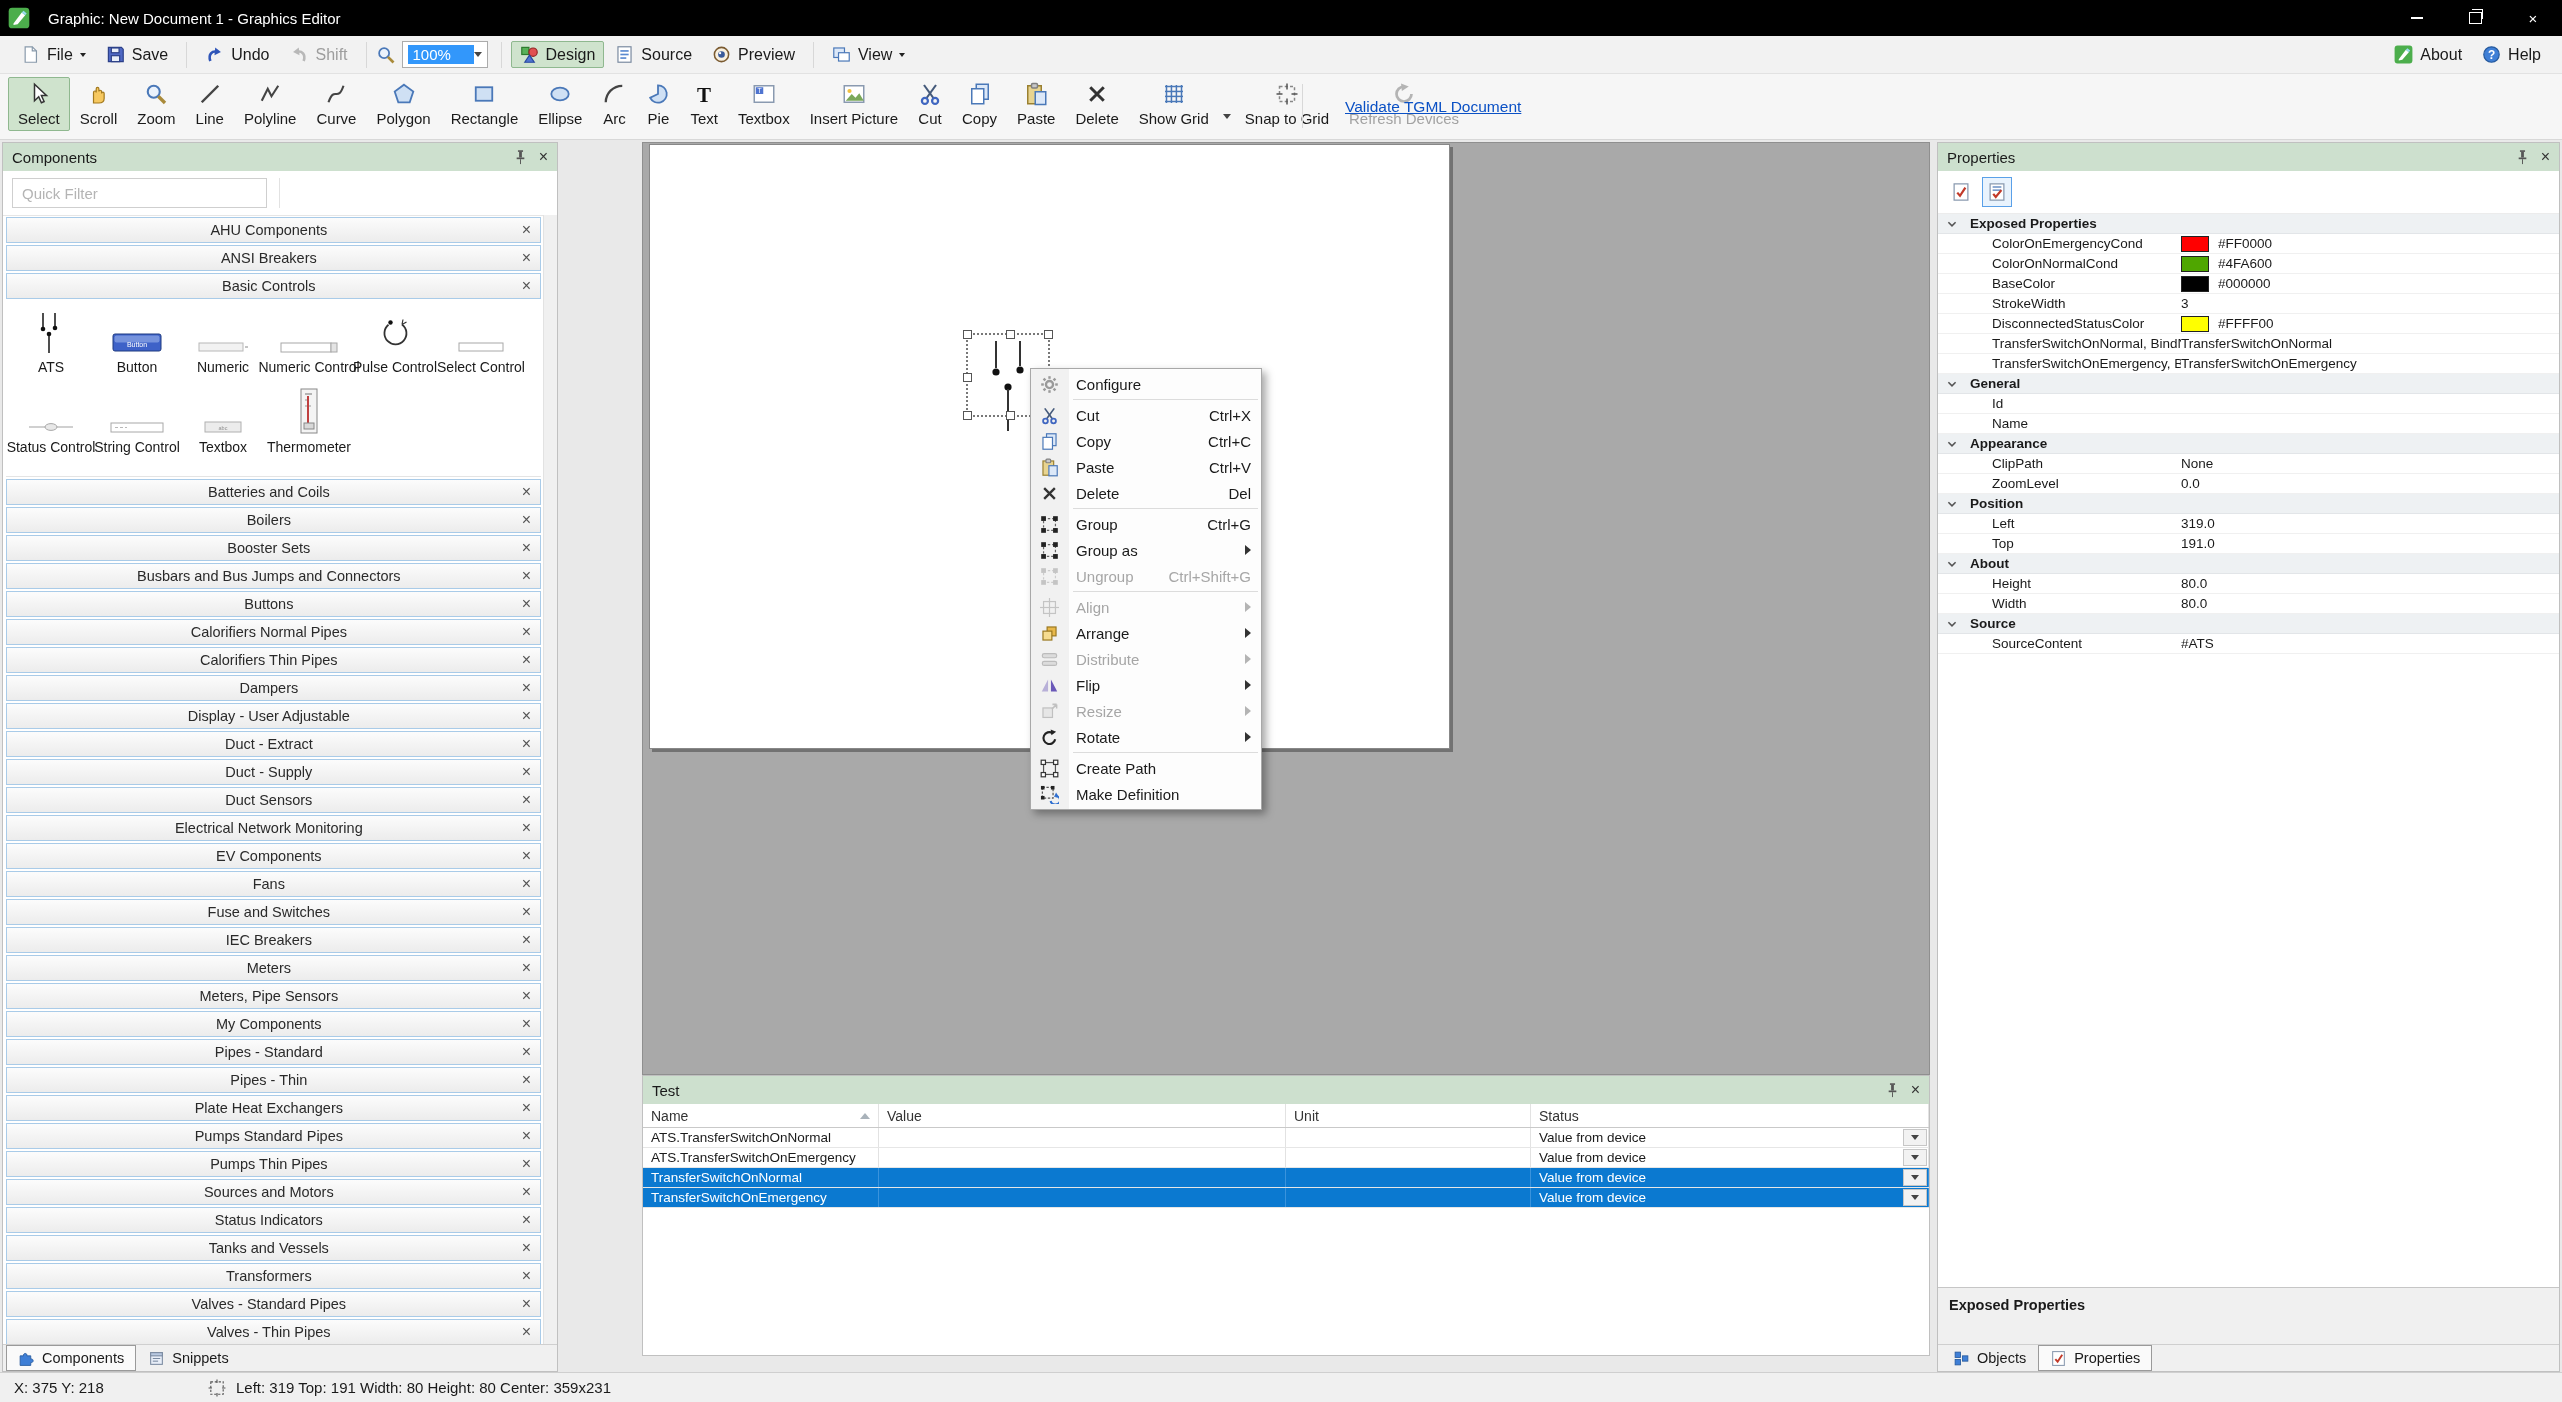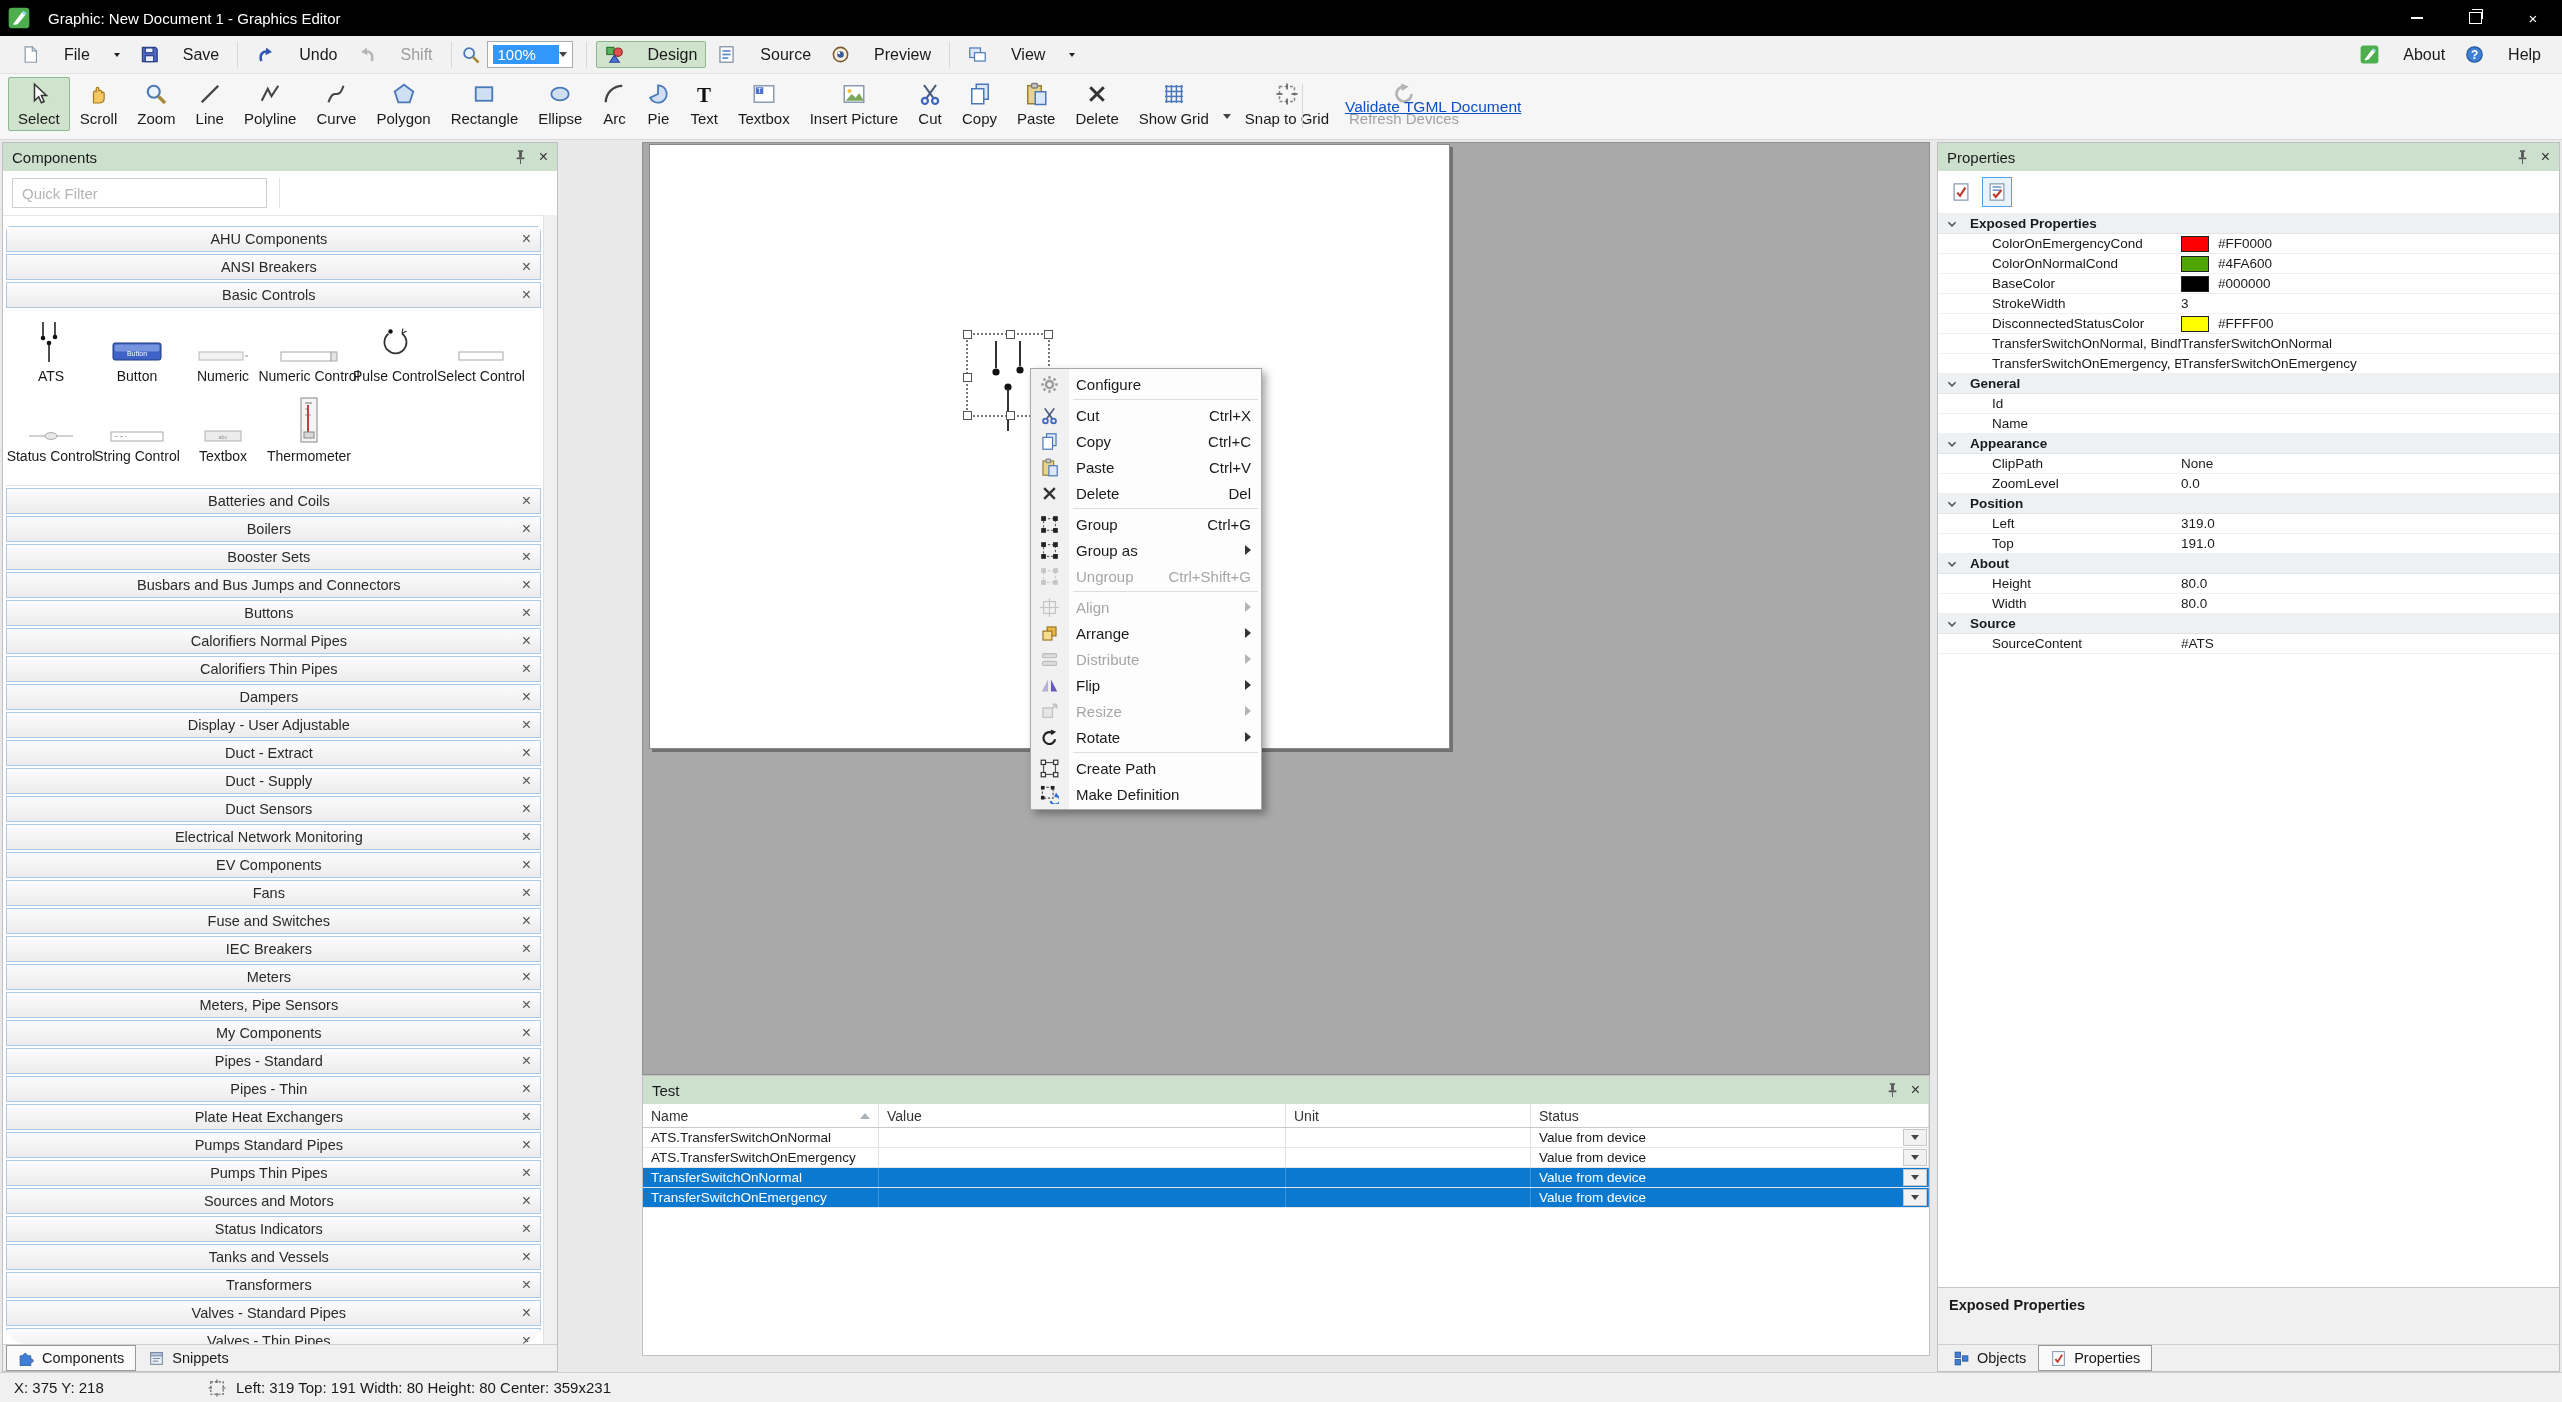--- a/index.html
+++ b/index.html
@@ -13,21 +13,21 @@
   .titlebar{position:absolute;left:0;top:0;width:100%;height:36px;background:#000;color:#fff;display:flex;align-items:center;}
   .appic{width:22px;height:22px;margin-left:8px;}
   .wtitle{margin-left:18px;font-size:15px;}
   .wbtns{margin-left:auto;display:flex;height:100%;}
   .wbtn{width:58px;display:flex;align-items:center;justify-content:center;color:#fff;font-size:15px;}
   .minico{width:12px;height:2px;background:#fff;display:inline-block;}
   .maxico{width:11px;height:10px;border:1.5px solid #fff;display:inline-block;position:relative;}
   .maxico:before{content:"";position:absolute;left:2px;top:-4px;width:10px;height:9px;border:1.5px solid #fff;border-bottom:none;border-left:none;}
   
   .menubar{position:absolute;left:0;top:36px;width:100%;height:38px;background:#f2f2f2;border-bottom:1px solid #e2e2e2;display:flex;align-items:center;gap:2px;padding:0 12px;box-sizing:border-box;font-size:16px;}
-  .mi{display:flex;align-items:center;gap:24px;padding:3px 8px;border:1px solid transparent;border-radius:2px;white-space:nowrap;}
+  .mi{display:flex;align-items:center;gap:7px;padding:3px 8px;border:1px solid transparent;border-radius:2px;white-space:nowrap;}
   .mi .ic{width:19px;height:19px;}
   .mi.disabled{color:#9d9d9d;}
   .mi.toggle.active{background:#cfe3cd;border-color:#8fb88f;}
   .msep{width:1px;height:26px;background:#d8d8d8;margin:0 7px;}
   .combo{display:flex;align-items:center;border:1px solid #ababab;background:#fff;height:27px;width:86px;padding:0 5px;margin:0 4px;box-sizing:border-box;}
   .combo .val{background:#3297fb;color:#fff;padding:1px 5px;font-size:15px;flex:1;}
   .mspace{flex:1;}
   
   .toolbar{position:absolute;left:0;top:74px;width:100%;height:66px;background:#f6f6f6;border-bottom:1px solid #d8d8d8;display:flex;align-items:flex-start;padding:3px 8px 0;box-sizing:border-box;}
   .tool{display:flex;flex-direction:column;align-items:center;gap:4px;padding:4px 9px 3px;border:1px solid transparent;border-radius:2px;}
@@ -43,21 +43,21 @@
   .phead{height:28px;background:#cde0ce;display:flex;align-items:center;padding:0 9px;font-size:15px;}
   .phead .sp{flex:1;}
   .phico{width:17px;height:17px;margin-left:8px;}
   .phx{margin-left:10px;font-size:16px;color:#333;line-height:1;}
   
   .lpanel{left:2px;top:142px;width:556px;height:1230px;}
   .filterrow{height:44px;border-bottom:1px solid #e6e6e6;display:flex;align-items:center;padding:0 9px;gap:12px;}
   .qf{width:255px;height:30px;border:1px solid #cfcfcf;padding:0 9px;font-size:15px;font-family:inherit;box-sizing:border-box;color:#333;}
   .qf::placeholder{color:#b4b4b4;}
   .fdiv{width:1px;height:30px;background:#e2e2e2;}
-  .seclist{position:absolute;left:0;right:13px;top:72px;bottom:26px;overflow:hidden;padding-top:11px;border-radius:28px;}
+  .seclist{position:absolute;left:0;right:13px;top:72px;bottom:26px;overflow:hidden;padding-top:2px;}
   .strack{position:absolute;top:72px;right:0;bottom:26px;width:13px;background:#f0f0f0;border-left:1px solid #e2e2e2;}
   .secbar{height:26px;margin:0 3px 2px;border:1px solid #a9cbe8;background:linear-gradient(#fcfcfc,#ececec);display:flex;align-items:center;padding:0 9px;box-sizing:border-box;}
   .seclabel{flex:1;text-align:center;font-size:14.5px;color:#2a2a2a;}
   .secx{color:#555;font-size:16px;line-height:1;}
   .compgrid{height:176px;margin:0 3px 2px;padding:6px 2px 0;display:flex;flex-wrap:wrap;align-content:flex-start;border-bottom:1px solid #e4e4e4;overflow:hidden;box-sizing:border-box;}
   .compitem{width:86px;display:flex;flex-direction:column;align-items:center;gap:4px;margin-bottom:12px;}
   .compthumb{height:48px;display:flex;align-items:flex-end;justify-content:center;}
   .compthumb svg{max-height:48px;}
   .complabel{font-size:14px;white-space:nowrap;}
   

